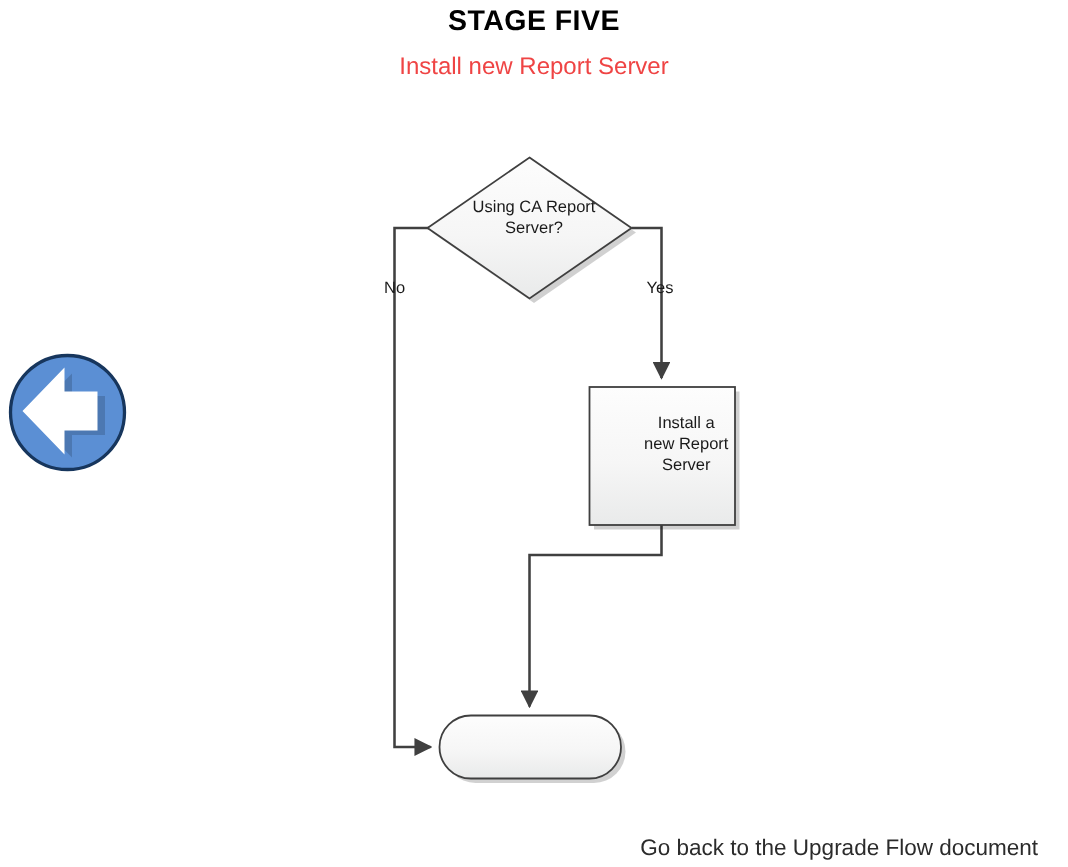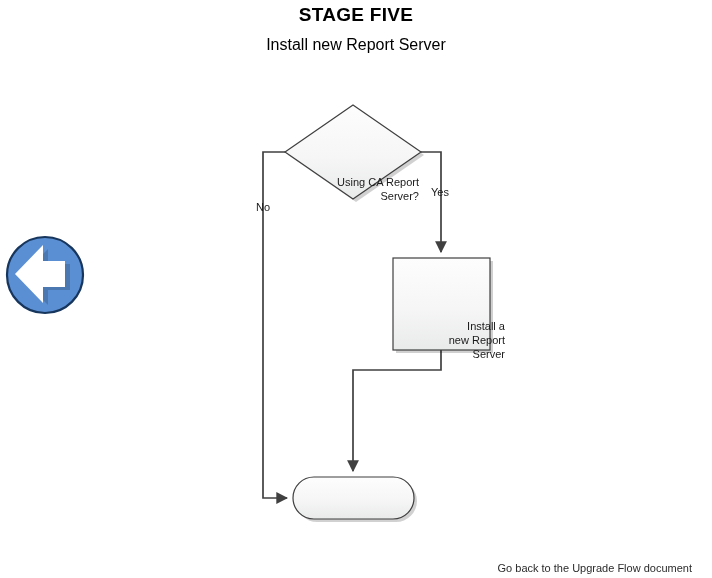--- a/index.html
+++ b/index.html
@@ -36,41 +36,40 @@
     color: #000000;
   }
   .subtitle {
     position: absolute;
     left: 0;
     top: 36px;
     width: 712px;
     text-align: center;
     font-size: 16px;
     font-weight: normal;
-    color: #000000;
+    color: #ef4444;
   }
 
   
   #flow {
     position: absolute;
     left: 0;
     top: 0;
     width: 712px;
     height: 578px;
   }
 
   
   .shape-text {
     position: absolute;
-    text-align: right;
+    text-align: center;
     font-size: 11px;
     line-height: 14px;
     color: #1a1a1a;
     white-space: pre-line;
-    margin-top: 44px;
   }
   .diamond-text {
     left: 293px;
     top: 131px;
     width: 126px;
   }
   .box-text {
     left: 410px;
     top: 275px;
     width: 95px;
@@ -79,38 +78,38 @@
     left: 294px;
     top: 491px;
     width: 120px;
   }
 
   .edge-label {
     position: absolute;
     font-size: 11px;
     color: #1a1a1a;
   }
-  .label-no  { left: 256px; top: 186px; margin-top: 15px; }
+  .label-no  { left: 256px; top: 186px; }
   .label-yes { left: 431px; top: 186px; }
 
   
   .back-button {
     position: absolute;
     left: 5px;
     top: 235px;
     width: 80px;
     height: 80px;
   }
 
   
   .footer-link {
     position: absolute;
     right: 8px;
     bottom: 4px;
-    font-size: 11px;
+    font-size: 15px;
     color: #2b2b2b;
     text-decoration: none;
   }
 </style>
 </head>
 <body>
 
 <div id="stage">
 
   <div class="title">STAGE FIVE</div>

